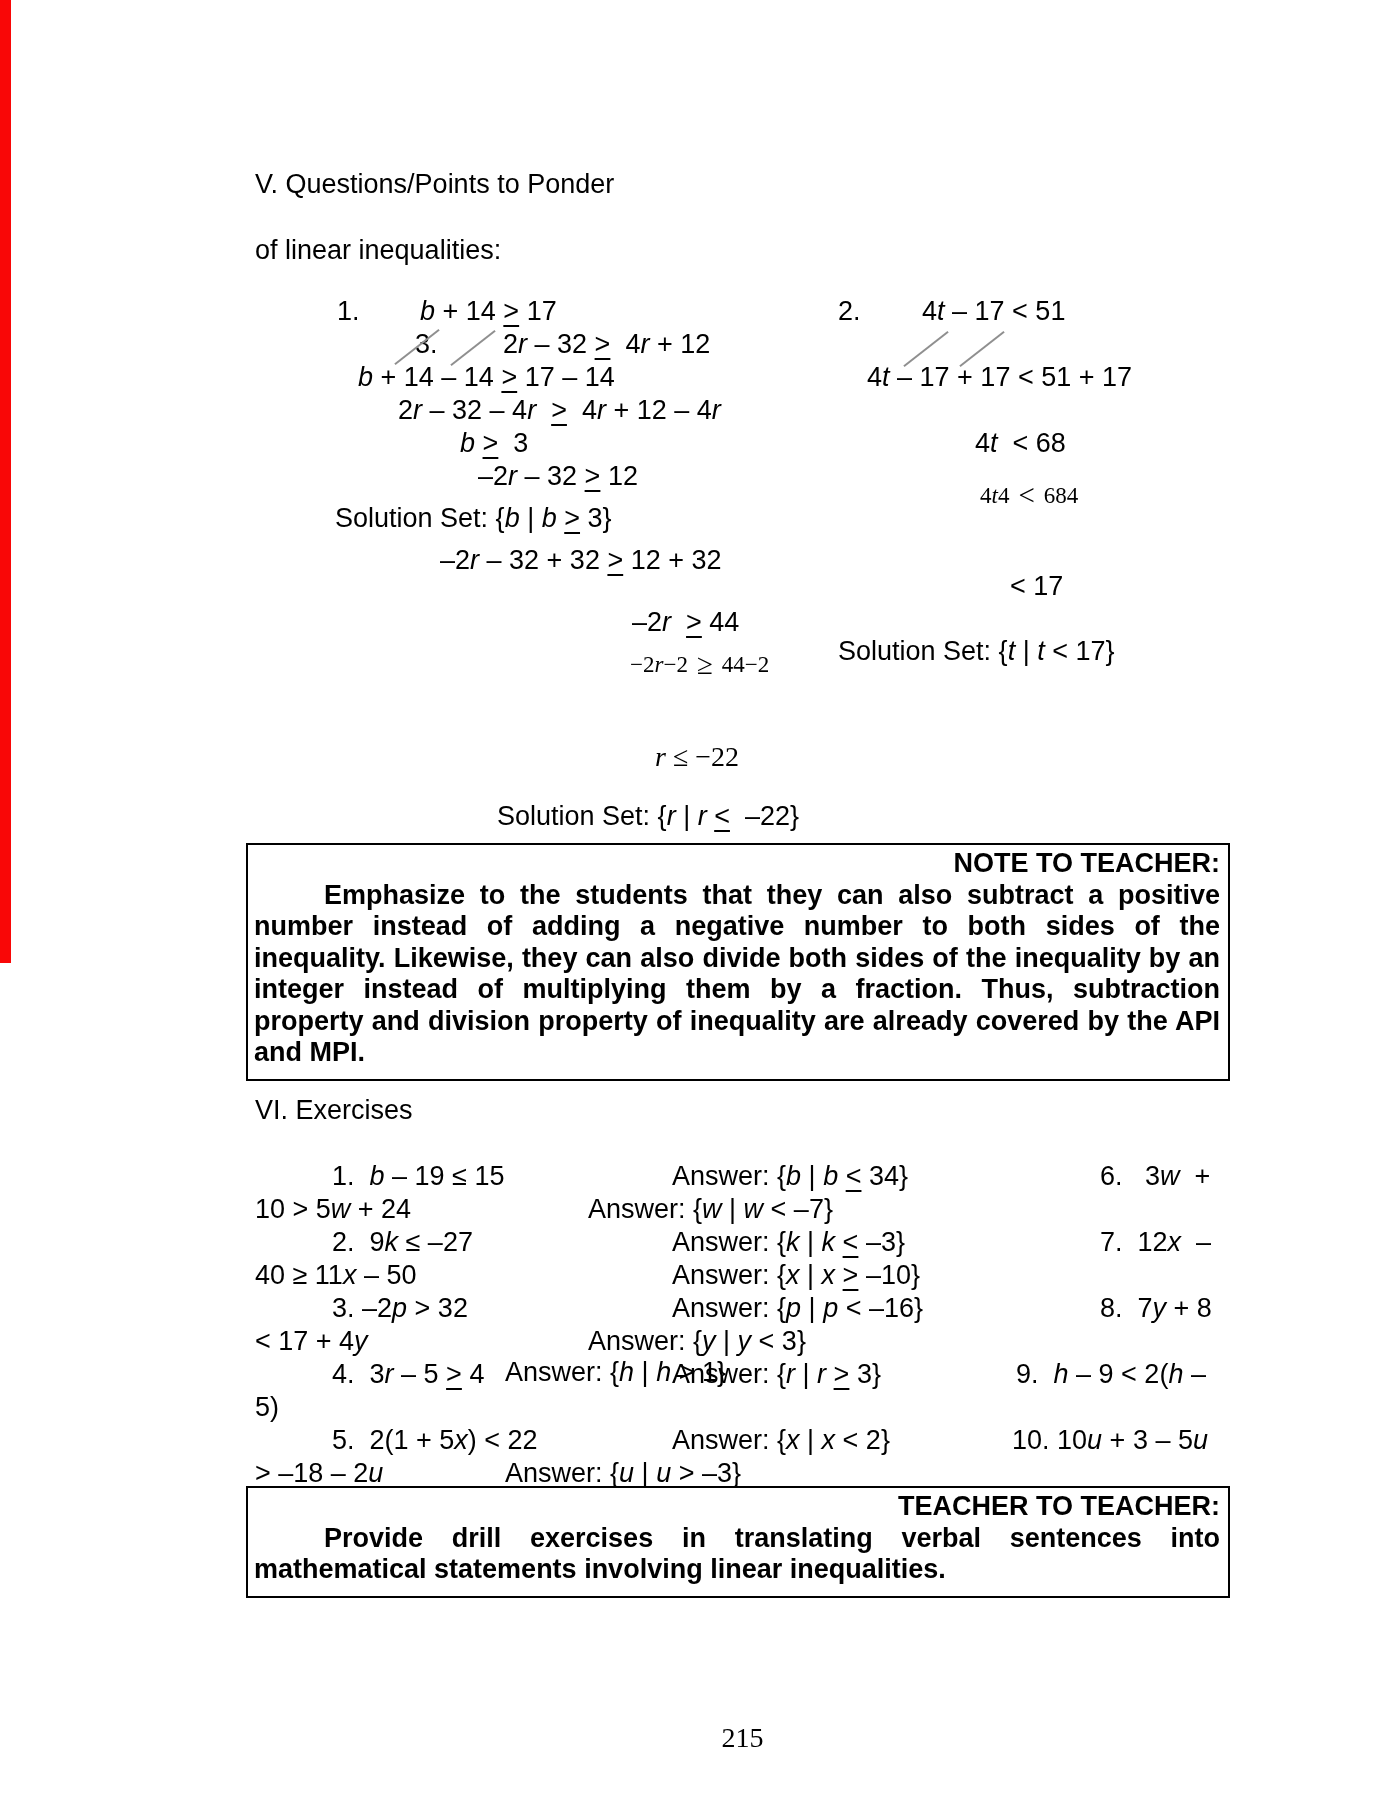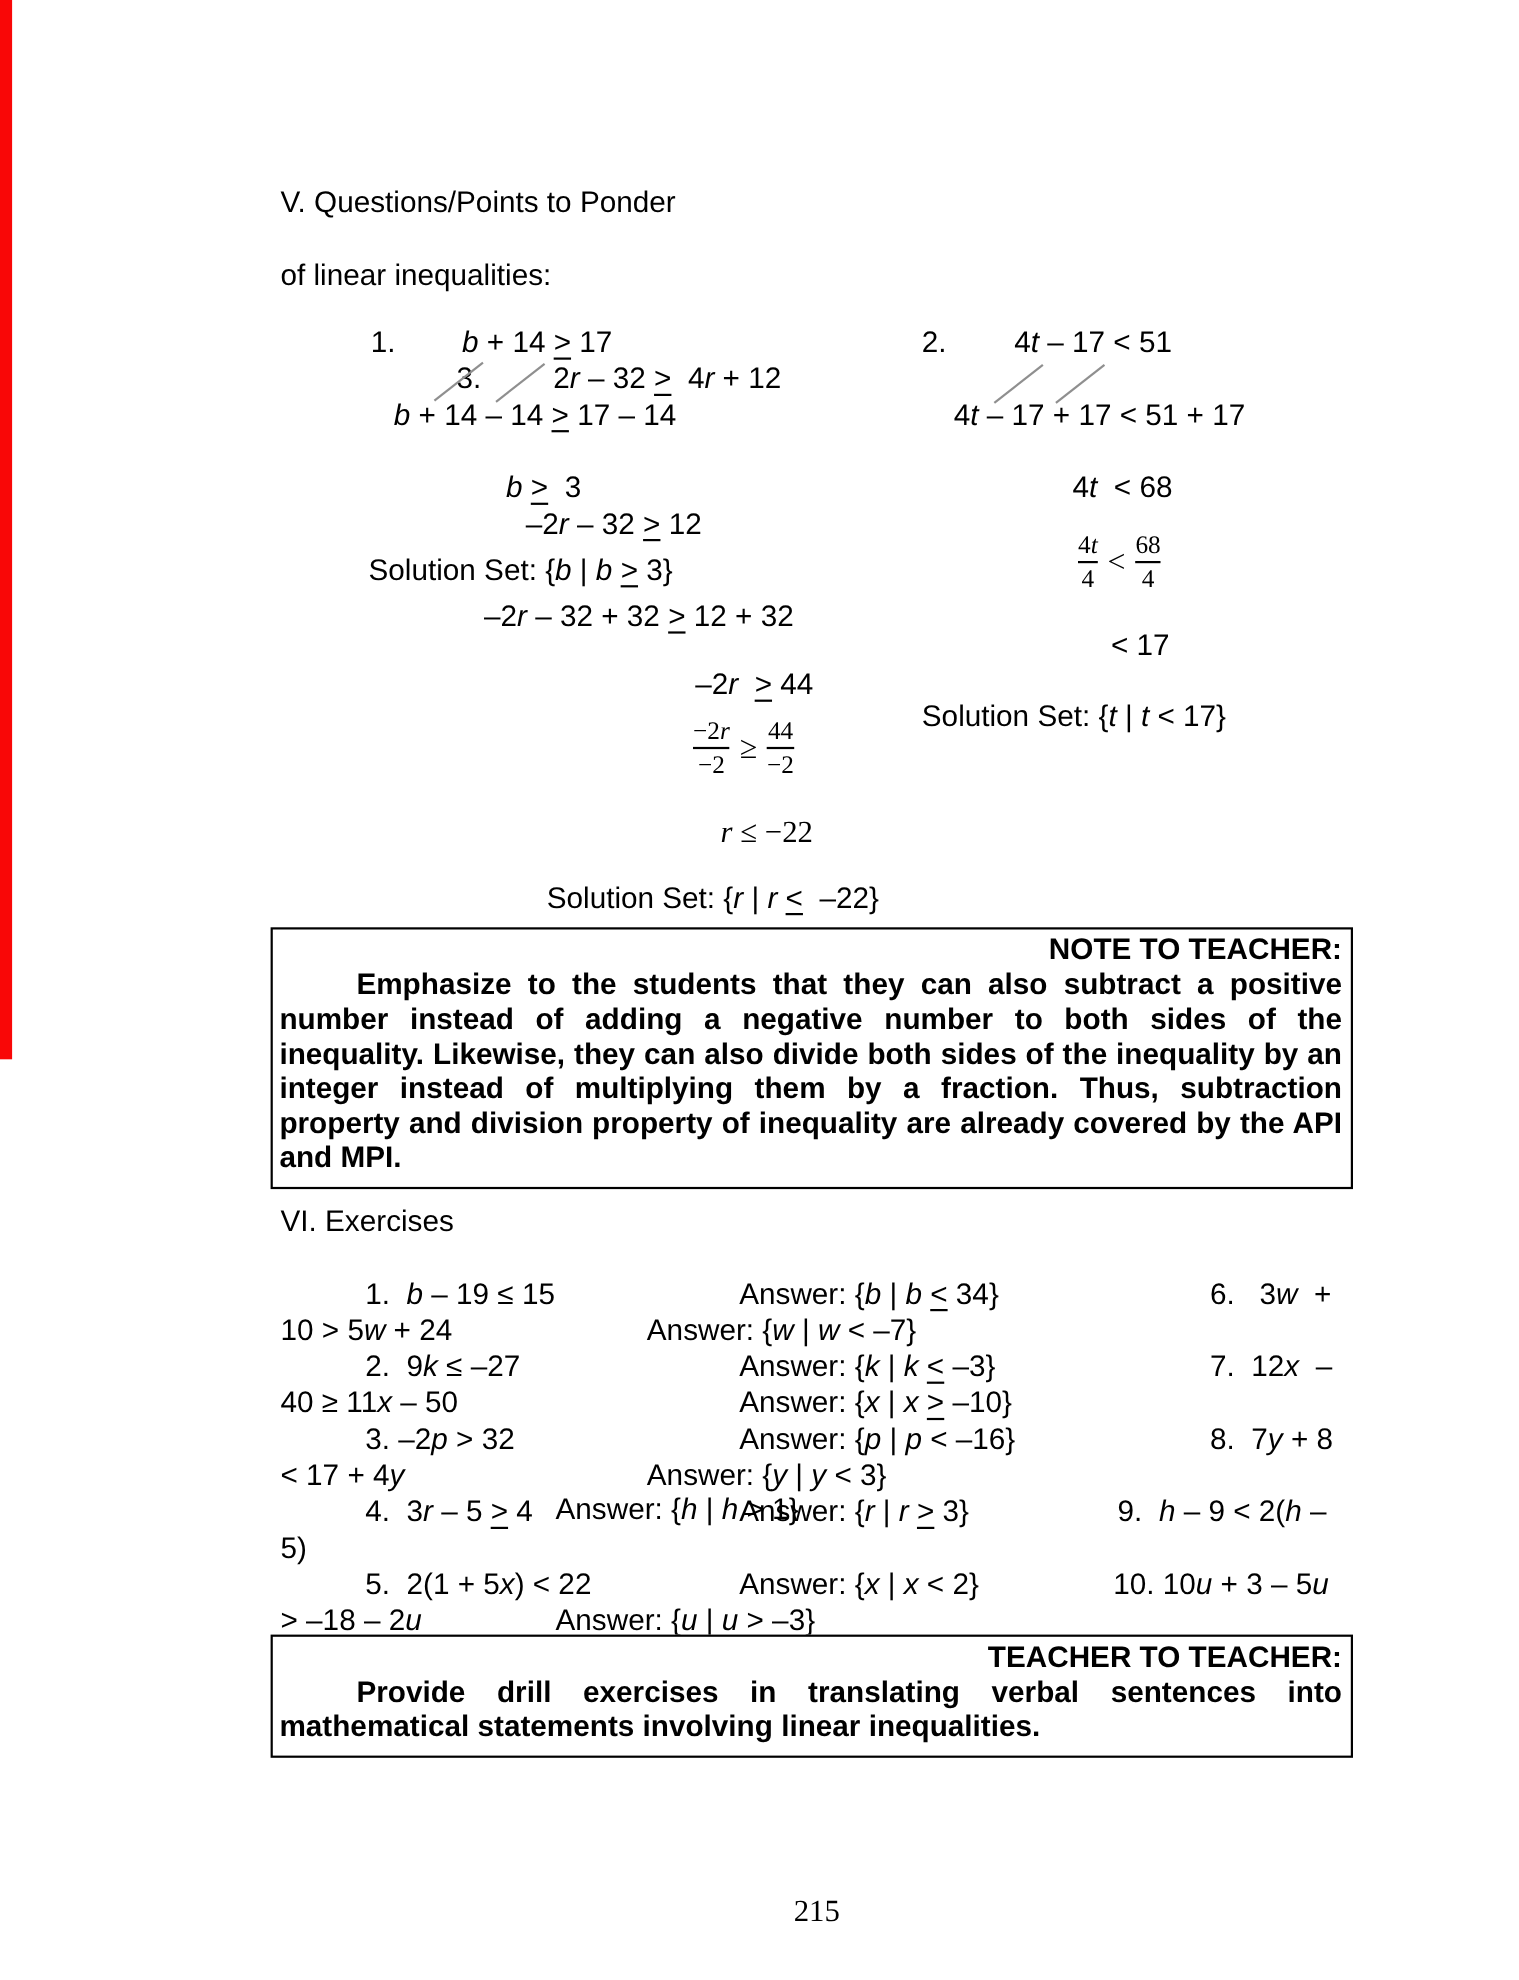--- a/index.html
+++ b/index.html
@@ -10,21 +10,21 @@
   .b{font-weight:normal;}
   .iu{text-decoration:underline;text-underline-offset:5px;text-decoration-thickness:2px;}
   .slash{position:absolute;width:56px;height:2px;background:#8f8f8f;transform:rotate(-38deg);}
   .tbox{position:absolute;left:246px;width:966px;border:2px solid #000;
         padding:3px 8px 10px 6px;font-weight:bold;font-size:27px;line-height:31.5px;background:#fff;}
   .tbox .bh{margin:0;text-align:right;}
   .tbox p{margin:0;text-align:justify;text-indent:70px;}
   .serif{font-family:"Liberation Serif",serif;}
   .fracrow{position:absolute;display:inline-flex;align-items:center;gap:9px;
            font-family:"Liberation Serif",serif;font-size:23px;line-height:25px;}
-  .frac{display:inline-flex;flex-direction:column;align-items:center;}
+  .frac{display:inline-flex;flex-direction:row;align-items:center;}
   .fbar{height:2px;background:#000;width:100%;margin:2px 0;}
   .fop{font-size:29px;}
   .pageno{position:absolute;left:255px;top:1686px;width:975px;text-align:center;
           font-family:"Liberation Serif",serif;font-size:28px;margin-top:36px;}
 </style>
 </head>
 <body>
 
 <div class="page">
   <div class="redbar"></div>
@@ -32,20 +32,21 @@
   <div class="f b" style="left:255px;top:168px">V. Questions/Points to Ponder</div>
   <div class="f" style="left:255px;top:234px">of linear inequalities:</div>
 
   <div class="f" style="left:337px;top:295px">1.</div>
   <div class="f" style="left:420px;top:295px"><i>b</i> + 14 <span class="iu">&gt;</span> 17</div>
   <div class="f" style="left:415px;top:328px">3.</div>
   <div class="f" style="left:503px;top:328px">2<i>r</i> – 32 <span class="iu">&gt;</span>  4<i>r</i> + 12</div>
   <div class="slash" style="left:389px;top:346px"></div>
   <div class="slash" style="left:445px;top:347px"></div>
   <div class="f" style="left:358px;top:361px"><i>b</i> + 14 – 14 <span class="iu">&gt;</span> 17 – 14</div>
+  <div class="f" style="left:398px;top:394px">2<i>r</i> – 32 – 4<i>r</i>  <span class="iu">&gt;</span>  4<i>r</i> + 12 – 4<i>r</i></div>
   <div class="f" style="left:460px;top:427px"><i>b</i> <span class="iu">&gt;</span>  3</div>
   <div class="f" style="left:478px;top:460px">–2<i>r</i> – 32 <span class="iu">&gt;</span> 12</div>
   <div class="f" style="left:335px;top:502px">Solution Set: {<i>b</i> | <i>b</i> <span class="iu">&gt;</span> 3}</div>
   <div class="f" style="left:440px;top:544px">–2<i>r</i> – 32 + 32 <span class="iu">&gt;</span> 12 + 32</div>
   <div class="f" style="left:632px;top:606px">–2<i>r</i>  <span class="iu">&gt;</span> 44</div>
 
   <div class="fracrow" style="left:630px;top:652px">
     <span class="frac">
       <span>−2<i>r</i></span>
       <span class="fbar"></span>

